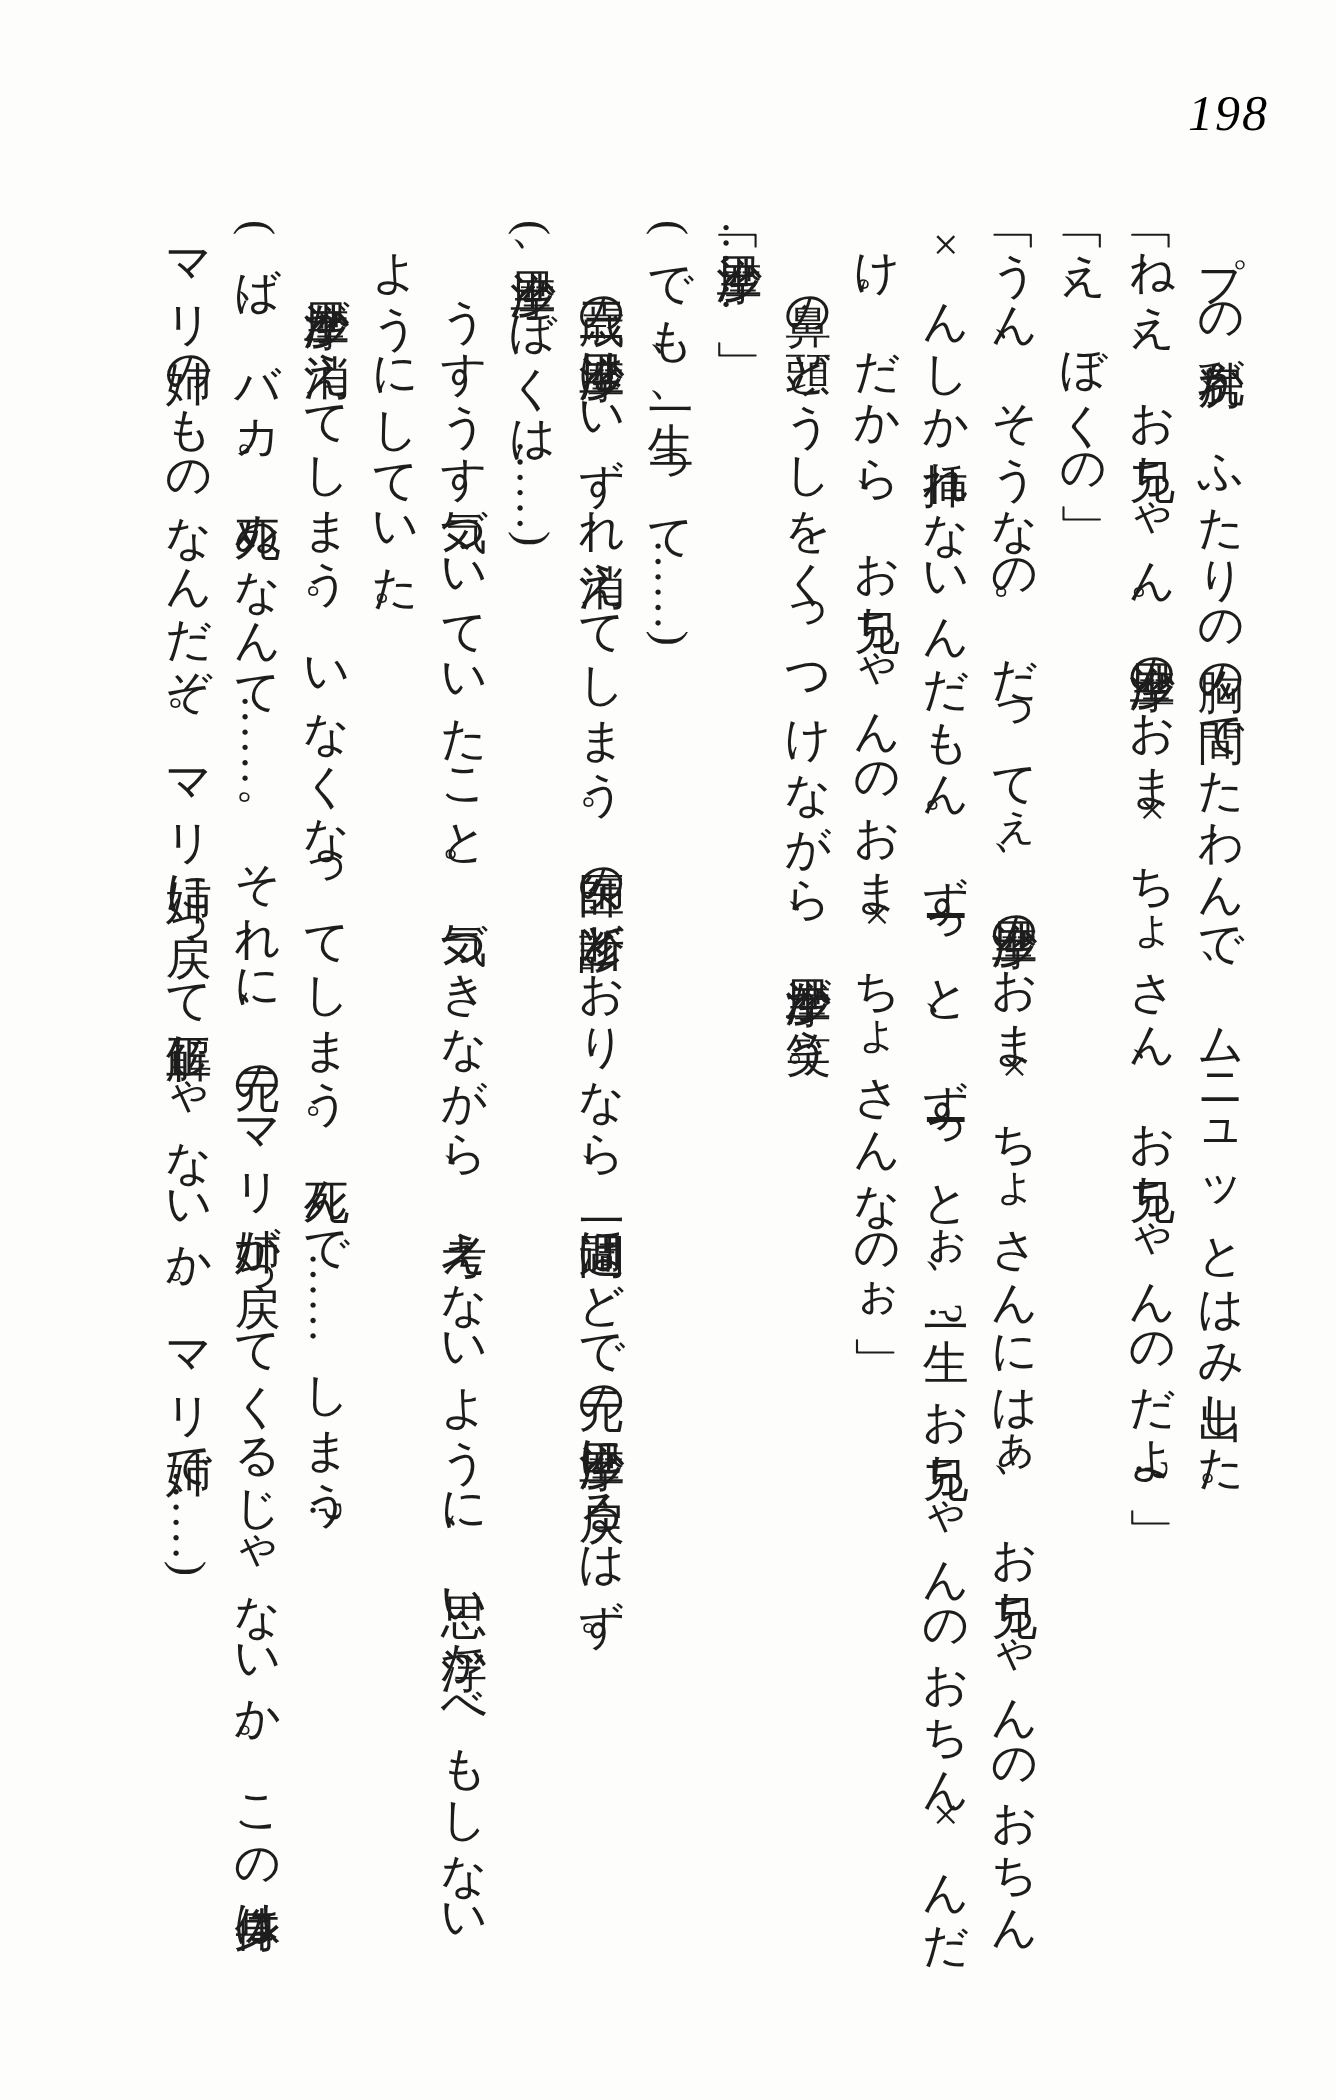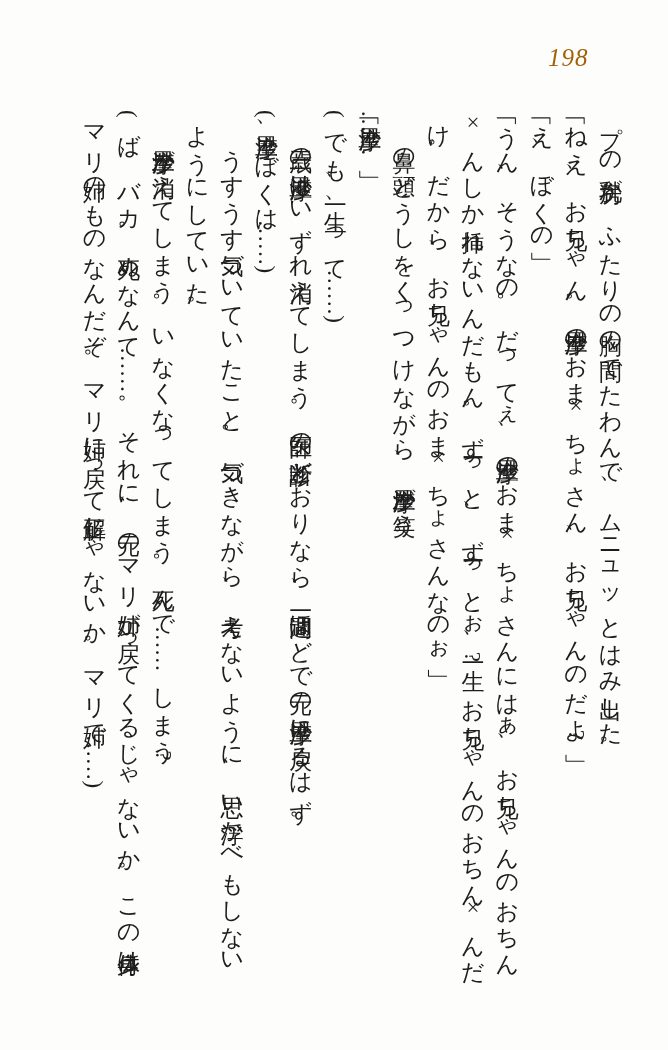--- a/index.html
+++ b/index.html
@@ -10,24 +10,24 @@
     width: 668px;
     height: 1050px;
     position: relative;
     overflow: hidden;
     background: #fdfdfc;
     font-family: "Liberation Serif", "DejaVu Serif", serif;
   }
   .page-number {
     position: absolute;
     top: 44px;
-    left: 548px;
+    left: 594px;
     font-size: 25px;
     font-style: italic;
-    color: #a16207;
+    color: #000000;
     letter-spacing: 1px;
   }
   .text-block {
     position: absolute;
     top: 110px;
     right: 41px;
     width: 590px;
     height: 875px;
     writing-mode: vertical-rl;
     text-orientation: mixed;

